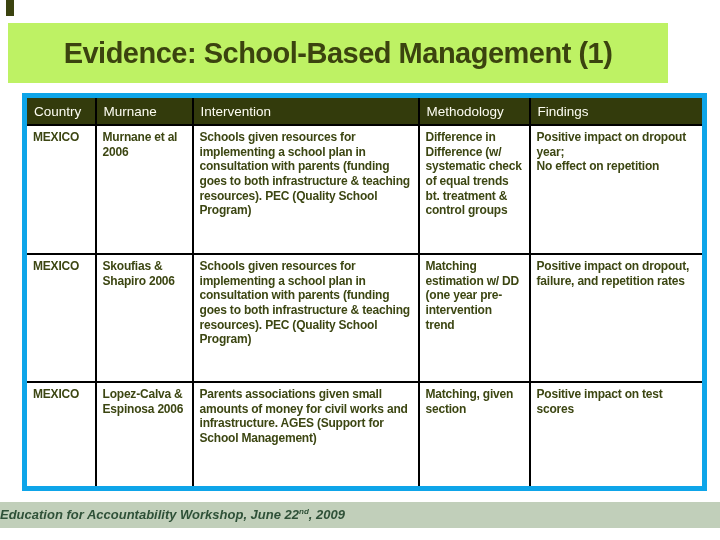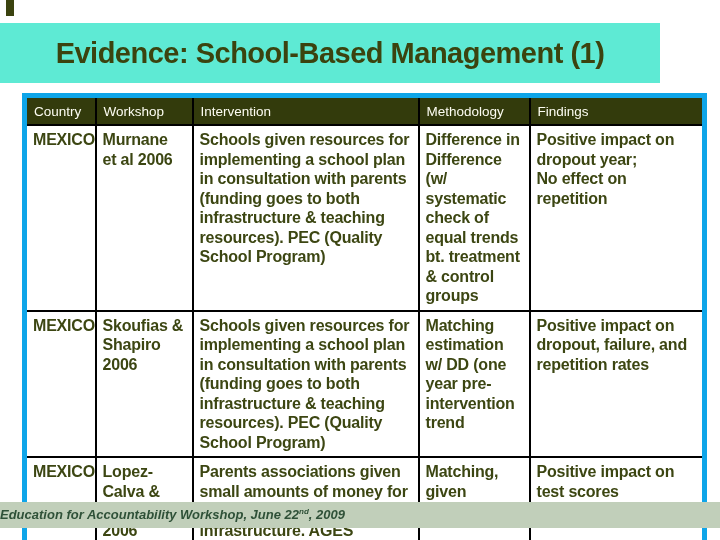--- a/index.html
+++ b/index.html
@@ -15,23 +15,23 @@
   .corner-accent {
     position: absolute;
     left: 6px; top: 0;
     width: 8px; height: 16px;
     background: #3b430f;
   }
 
   
   .title-band {
     position: absolute;
-    left: 0; top: 23px;
+    left: 8px; top: 23px;
     width: 660px; height: 60px;
-    background: #5eead4;
+    background: #bef264;
   }
   .title-band .title {
     width: 100%;
     line-height: 60px;
     text-align: center;
     font-size: 29px;
     font-weight: bold;
     letter-spacing: -0.5px;
     color: #3b430f;
     white-space: nowrap;
@@ -59,21 +59,21 @@
   table.evidence th {
     background: #333b0c;
     color: #fdfdf2;
     font-weight: normal;
     font-size: 13.5px;
     height: 22px;
     vertical-align: middle;
     padding: 2px 7px;
   }
   table.evidence td {
-    font-size: 16px;
+    font-size: 12px;
     font-weight: bold;
     line-height: 1.22;
     letter-spacing: -0.2px;
     color: #3c4612;
     background: #ffffff;
   }
   tr.row-1 td { height: 119px; }
   tr.row-2 td { height: 118px; }
   tr.row-3 td { height: 95px;  }
   td.findings { color: #e8131f; }
@@ -114,21 +114,21 @@
     <colgroup>
       <col style="width:71px">
       <col style="width:97px">
       <col style="width:226px">
       <col style="width:111px">
       <col style="width:175px">
     </colgroup>
     <thead>
       <tr>
         <th>Country</th>
-        <th>Workshop</th>
+        <th>Murnane</th>
         <th>Intervention</th>
         <th>Methodology</th>
         <th>Findings</th>
       </tr>
     </thead>
     <tbody>
       <tr class="row-1">
         <td>MEXICO</td>
         <td>Murnane et al 2006</td>
         <td>Schools given resources for implementing a school plan in consultation with parents (funding goes to both infrastructure &amp; teaching resources). PEC (Quality School Program)</td>

